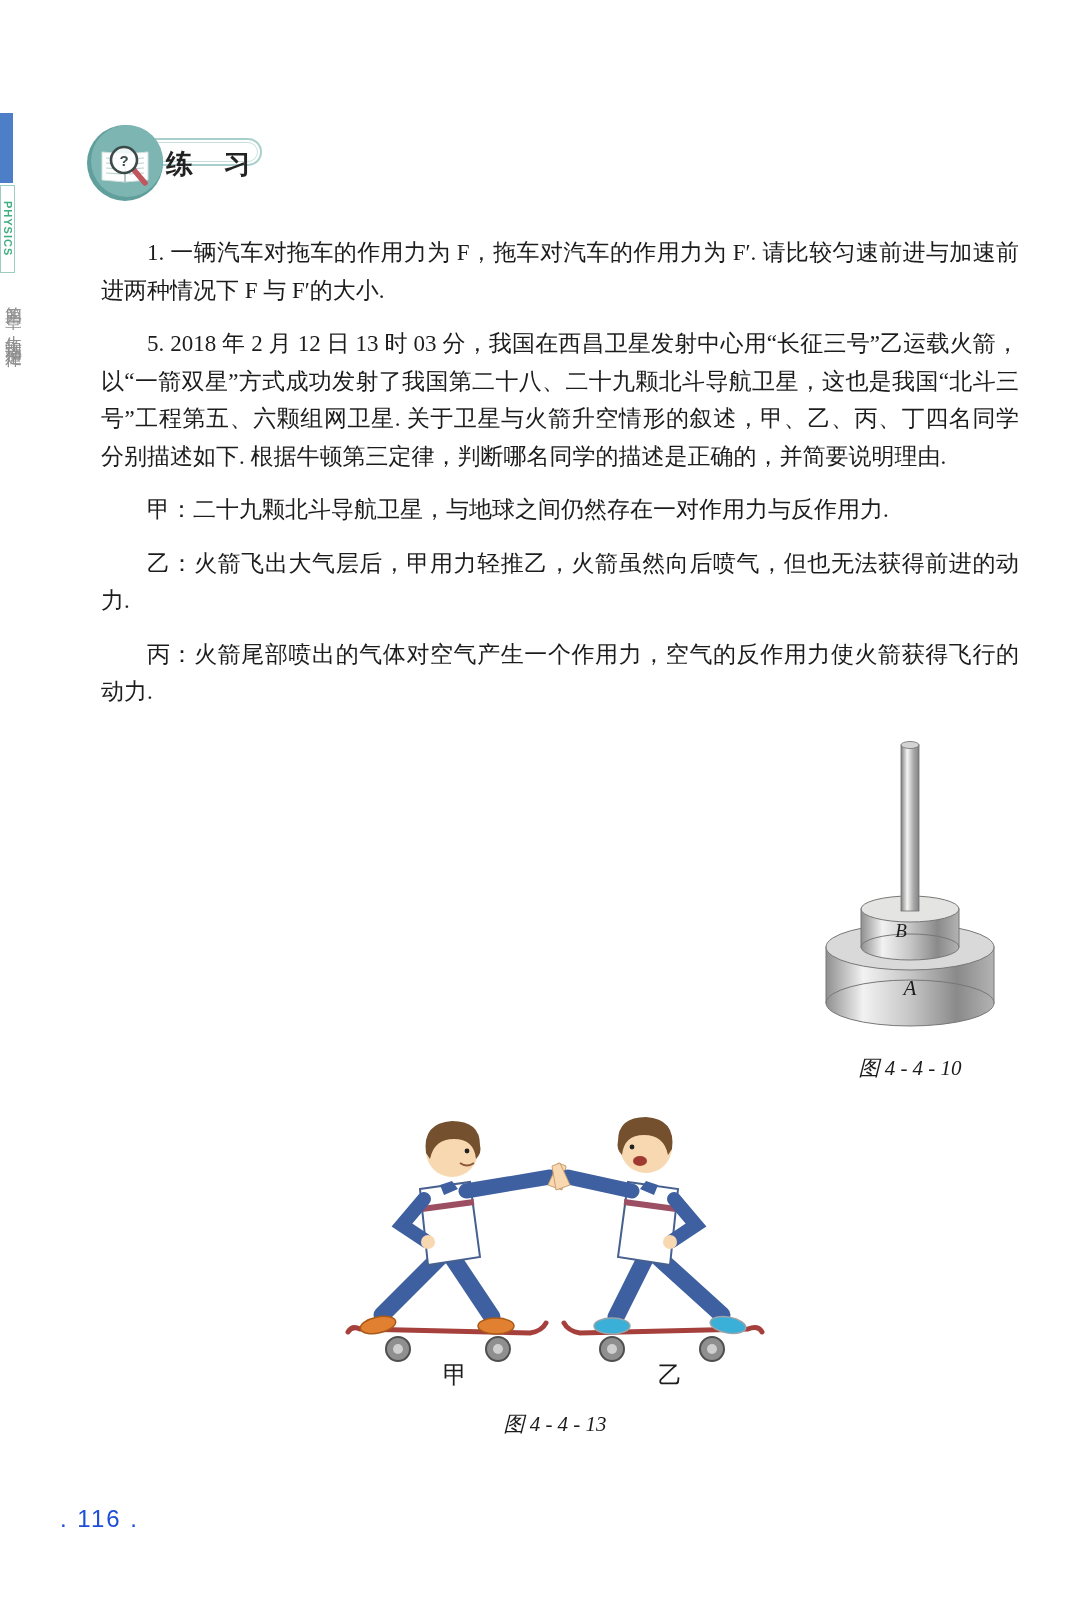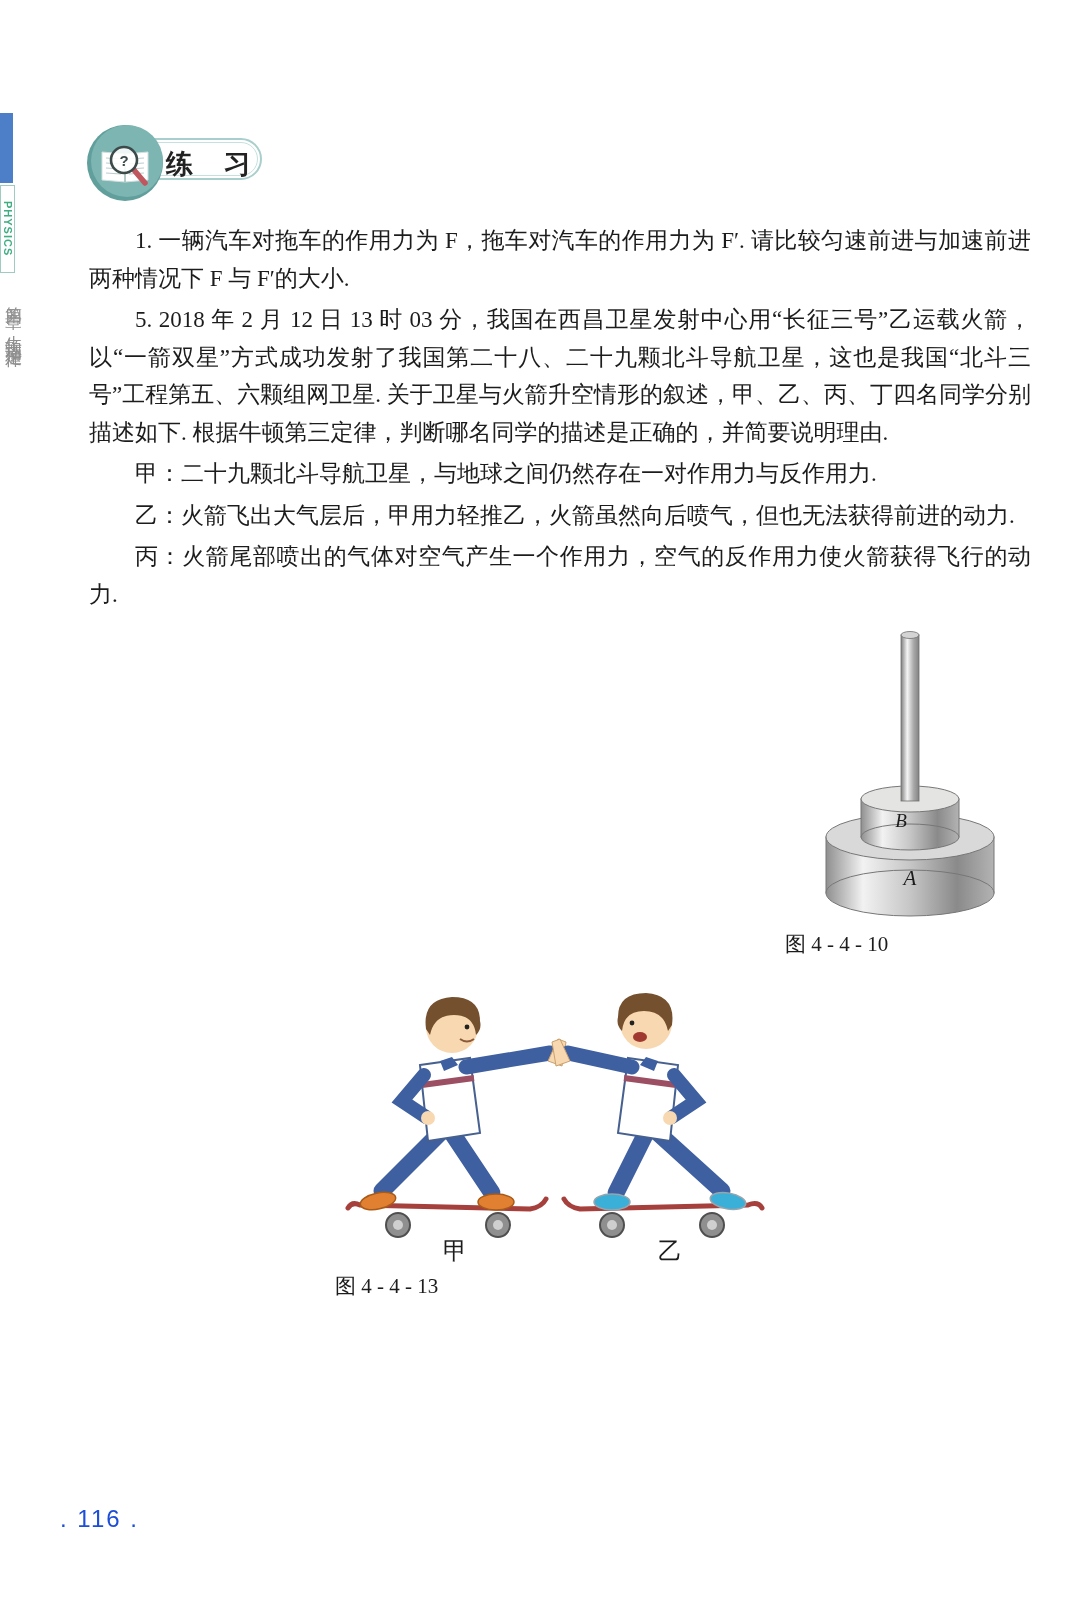--- a/index.html
+++ b/index.html
@@ -22,45 +22,45 @@
   .side-chapter {
     position:absolute; left:4px; top:293px;
     writing-mode:vertical-rl; text-orientation:mixed;
     font-family:"Liberation Sans","DejaVu Sans",sans-serif;
     font-size:17px; color:#8f8f8f; letter-spacing:3px; line-height:19px;
   }
   .vgap { display:inline-block; width:1px; height:20px; }
 
   
   .ex-pill {
-    position:absolute; left:128px; top:138px; width:134px; height:42px;
+    position:absolute; left:128px; top:138px; width:134px; height:28px;
     border:2px solid #a9cfcc; border-radius:25px; background:#fff; box-sizing:border-box;
   }
   .ex-pill::before {
     content:""; position:absolute; inset:2px; border:1px solid #c6e0de; border-radius:20px;
   }
   .ex-title {
     position:absolute; left:36px; top:6px; font-size:27px; letter-spacing:12px;
     font-weight:600; color:#222; white-space:nowrap;
   }
   .ex-icon { position:absolute; left:86px; top:124px; width:78px; height:78px; }
 
   
   .content {
     position:absolute; left:85px; top:218px; width:950px;
     font-size:23px; line-height:37.5px; text-align:justify;
   }
-  .content p { margin:4px; text-indent:2em; }
+  .content p { margin:16px; text-indent:2em; }
 
   
   .fig410 { float:right; width:250px; margin:6px 0 6px 22px; text-align:center; }
   .fig410 svg { display:block; margin:0 auto; }
   .fig-caption {
     font-size:21px; line-height:30px; color:#1c1c1c; text-indent:0 !important;
-    text-align:left; margin-top:6px;
+    text-align:center; margin-top:20px;font-style:italic;
   }
 
   
   .fig411 { clear:right; width:440px; margin:14px 0 0 250px; text-align:center; }
   .fig411 svg { display:block; margin:0 auto; }
 
   
   .page-number {
     position:absolute; left:60px; top:1505px;
     font-family:"Liberation Sans","DejaVu Sans",sans-serif;

